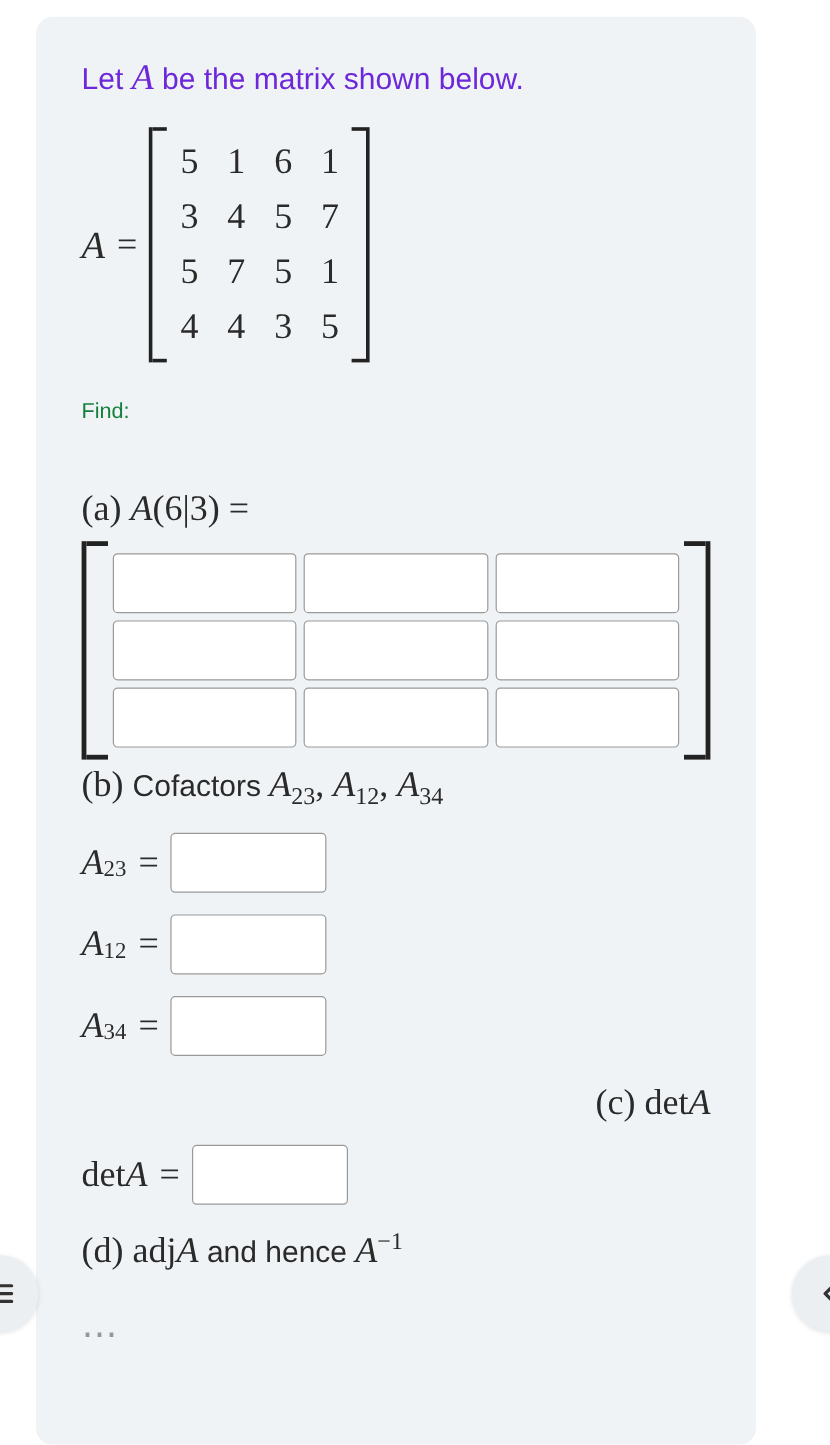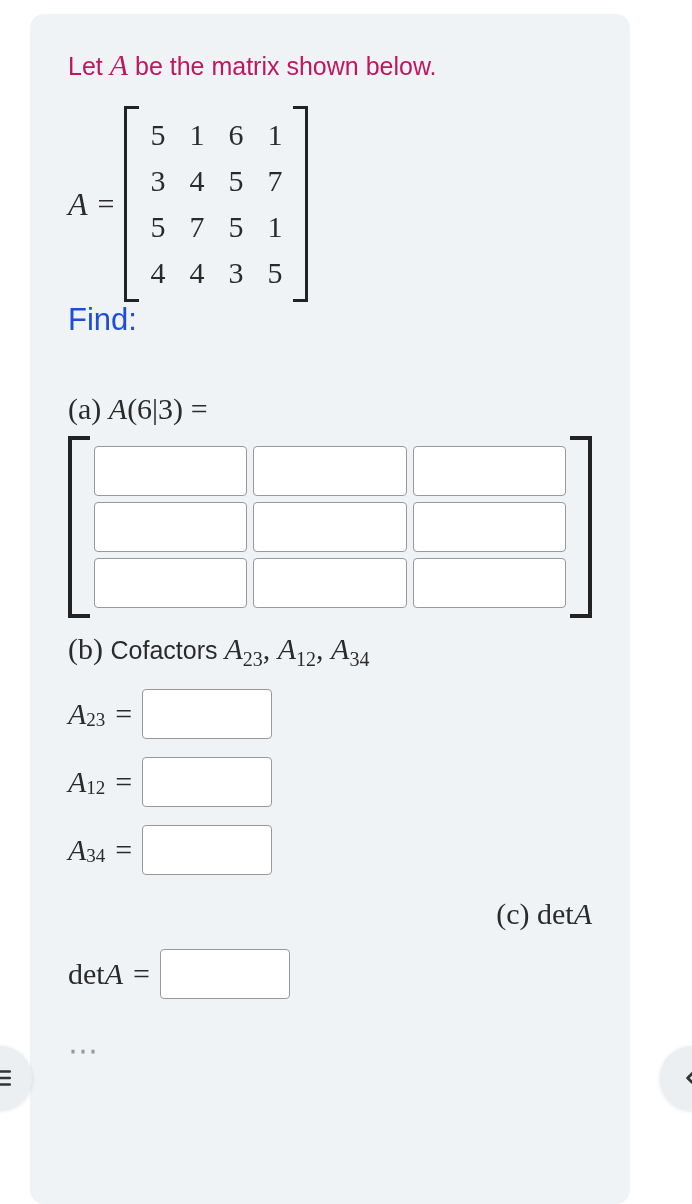--- a/index.html
+++ b/index.html
@@ -17,21 +17,21 @@
     top: 14px;
     width: 600px;
     height: 1190px;
     background: #f0f3f5;
     border-radius: 14px;
     padding: 34px 38px 30px 38px;
     color: #2a2a2a;
   }
   .intro {
     font-size: 25px;
-    color: #be185d;
+    color: #6d28d9;
   }
   .intro .mi { font-family: 'Times New Roman', serif; font-style: italic; font-size: 30px; }
   .matrix-eq {
     margin-top: 24px;
     display: flex;
     align-items: center;
   }
   .matrix-eq .lhs {
     font-family: 'Times New Roman', serif;
     font-style: italic;
@@ -84,22 +84,23 @@
     margin: 6px 4px;
   }
   .bmatrix td {
     font-family: 'Times New Roman', serif;
     font-size: 30px;
     text-align: center;
     padding: 6px 12px;
     min-width: 30px;
   }
   .find {
-    font-size: 31px;
-    color: #1d4ed8;
+    margin-top: 30px;
+    font-size: 18px;
+    color: #15803d;
   }
   .part {
     margin-top: 54px;
     font-family: 'Times New Roman', serif;
     font-size: 30px;
   }
   .part .lbl { font-style: normal; }
   .part .mi { font-style: italic; }
   .part .txt { font-family: Arial, sans-serif; font-size: 25px; }
   .part .sub { font-size: 20px; vertical-align: sub; }
@@ -260,21 +261,21 @@
       <input type="text" style="">
       <input type="text" style="">
       <input type="text" style="">
       <input type="text" style="">
       <input type="text" style="">
       <input type="text" style="">
     </div>
     <div class="rbracket"></div>
   </div>
 
-  <div class="part" style="margin-top:14px;">
+  <div class="part" style="margin-top:4px;">
     <span class="lbl">(b) </span><span class="txt">Cofactors </span><span class="mi">A</span><span class="sub">23</span><span class="lbl">, </span><span class="mi">A</span><span class="sub">12</span><span class="lbl">, </span><span class="mi">A</span><span class="sub">34</span>
   </div>
 
   <div class="line">
     <span class="mi">A</span>
       <span class="sub">23</span>
     <span class="eq">=</span>
     <input type="text" style="">
   </div>
 
@@ -296,20 +297,23 @@
     <span class="lbl">(c) </span><span class="lbl">det</span><span class="mi">A</span>
   </div>
 
   <div class="line">
     <span>det</span>
       <span class="mi">A</span>
     <span class="eq">=</span>
     <input type="text" style="">
   </div>
 
+  <div class="part part-d">
+    <span class="lbl">(d) </span><span class="lbl">adj</span><span class="mi">A</span><span class="txt"> and hence </span><span class="mi">A</span><span class="sup">−1</span>
+  </div>
 
   <div class="cutoff">
     <span style="opacity:.45">⋯</span>
   </div>
 
 </div>
 
 <div class="fab left">
   <svg viewBox="0 0 24 24">
       <path d="M3 6h18M3 12h18M3 18h18" stroke="#333" stroke-width="2.4" fill="none" stroke-linecap="round"></path>

